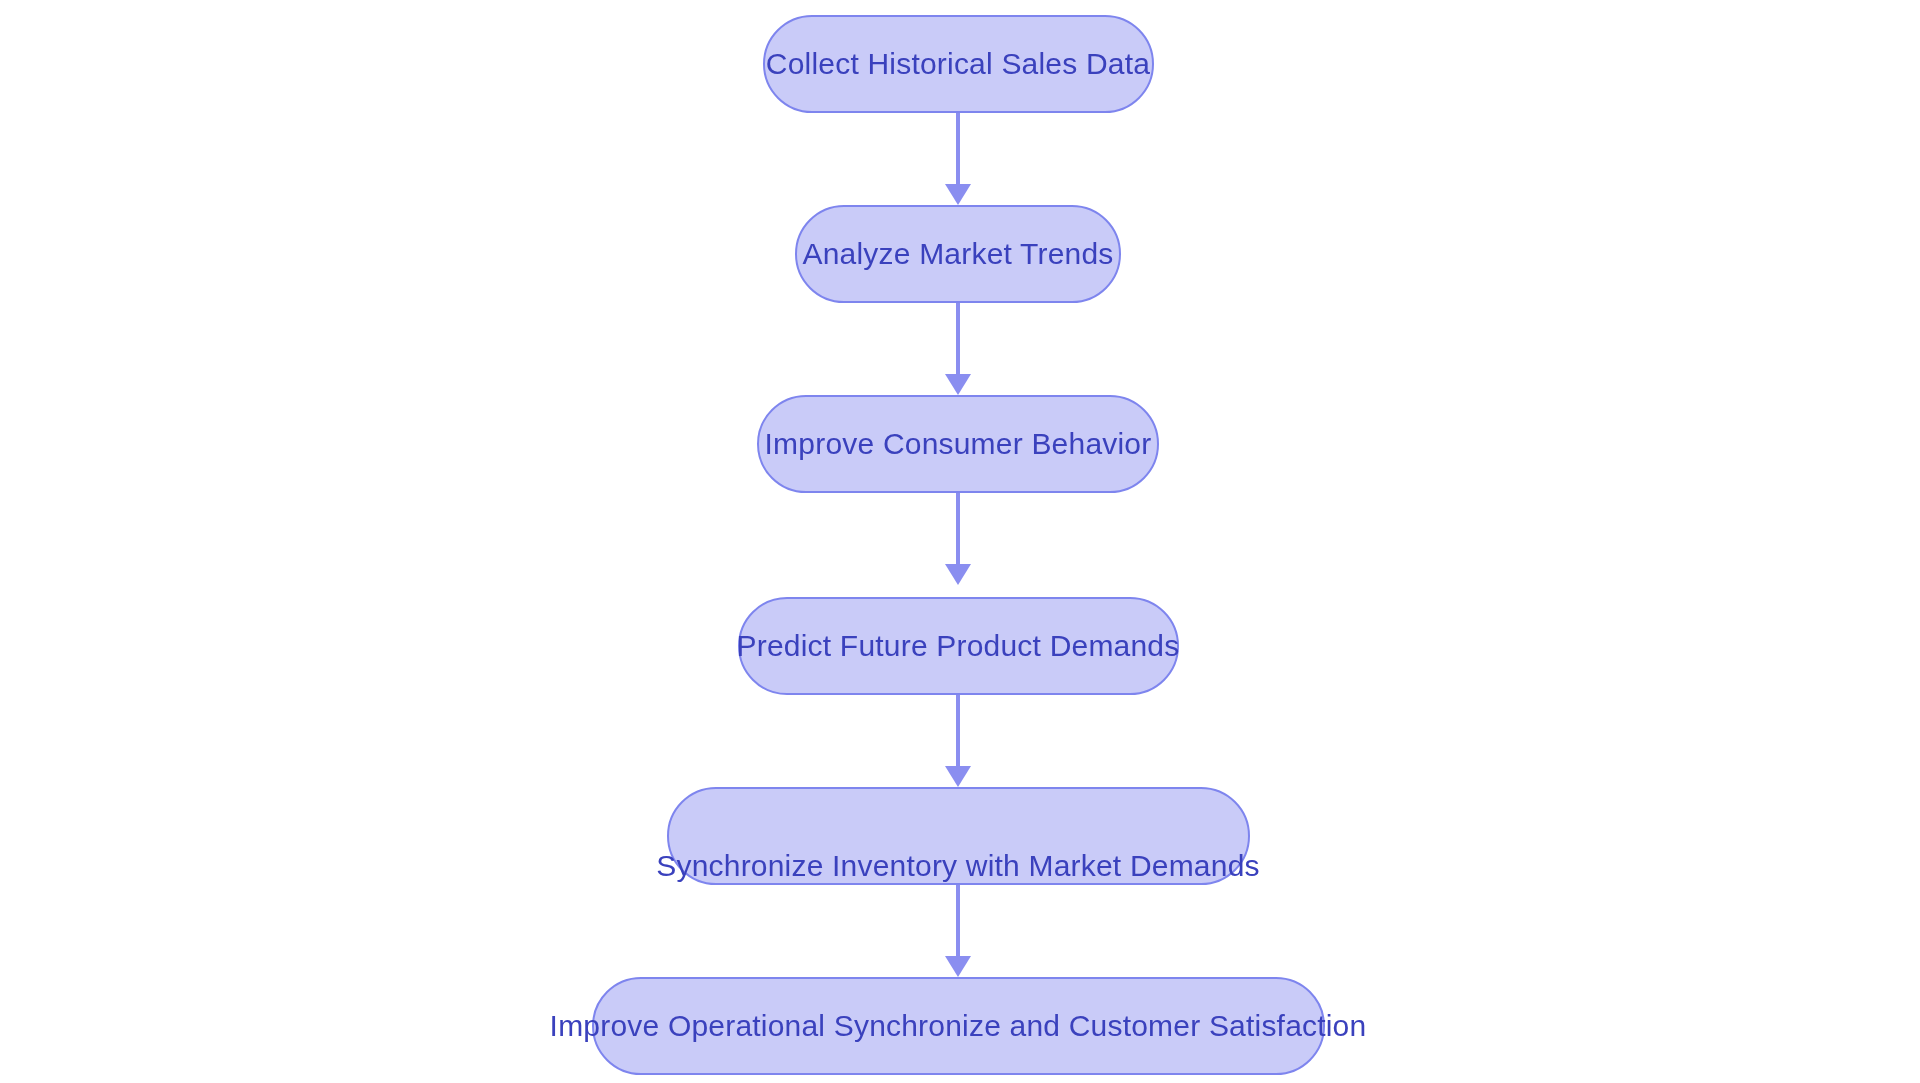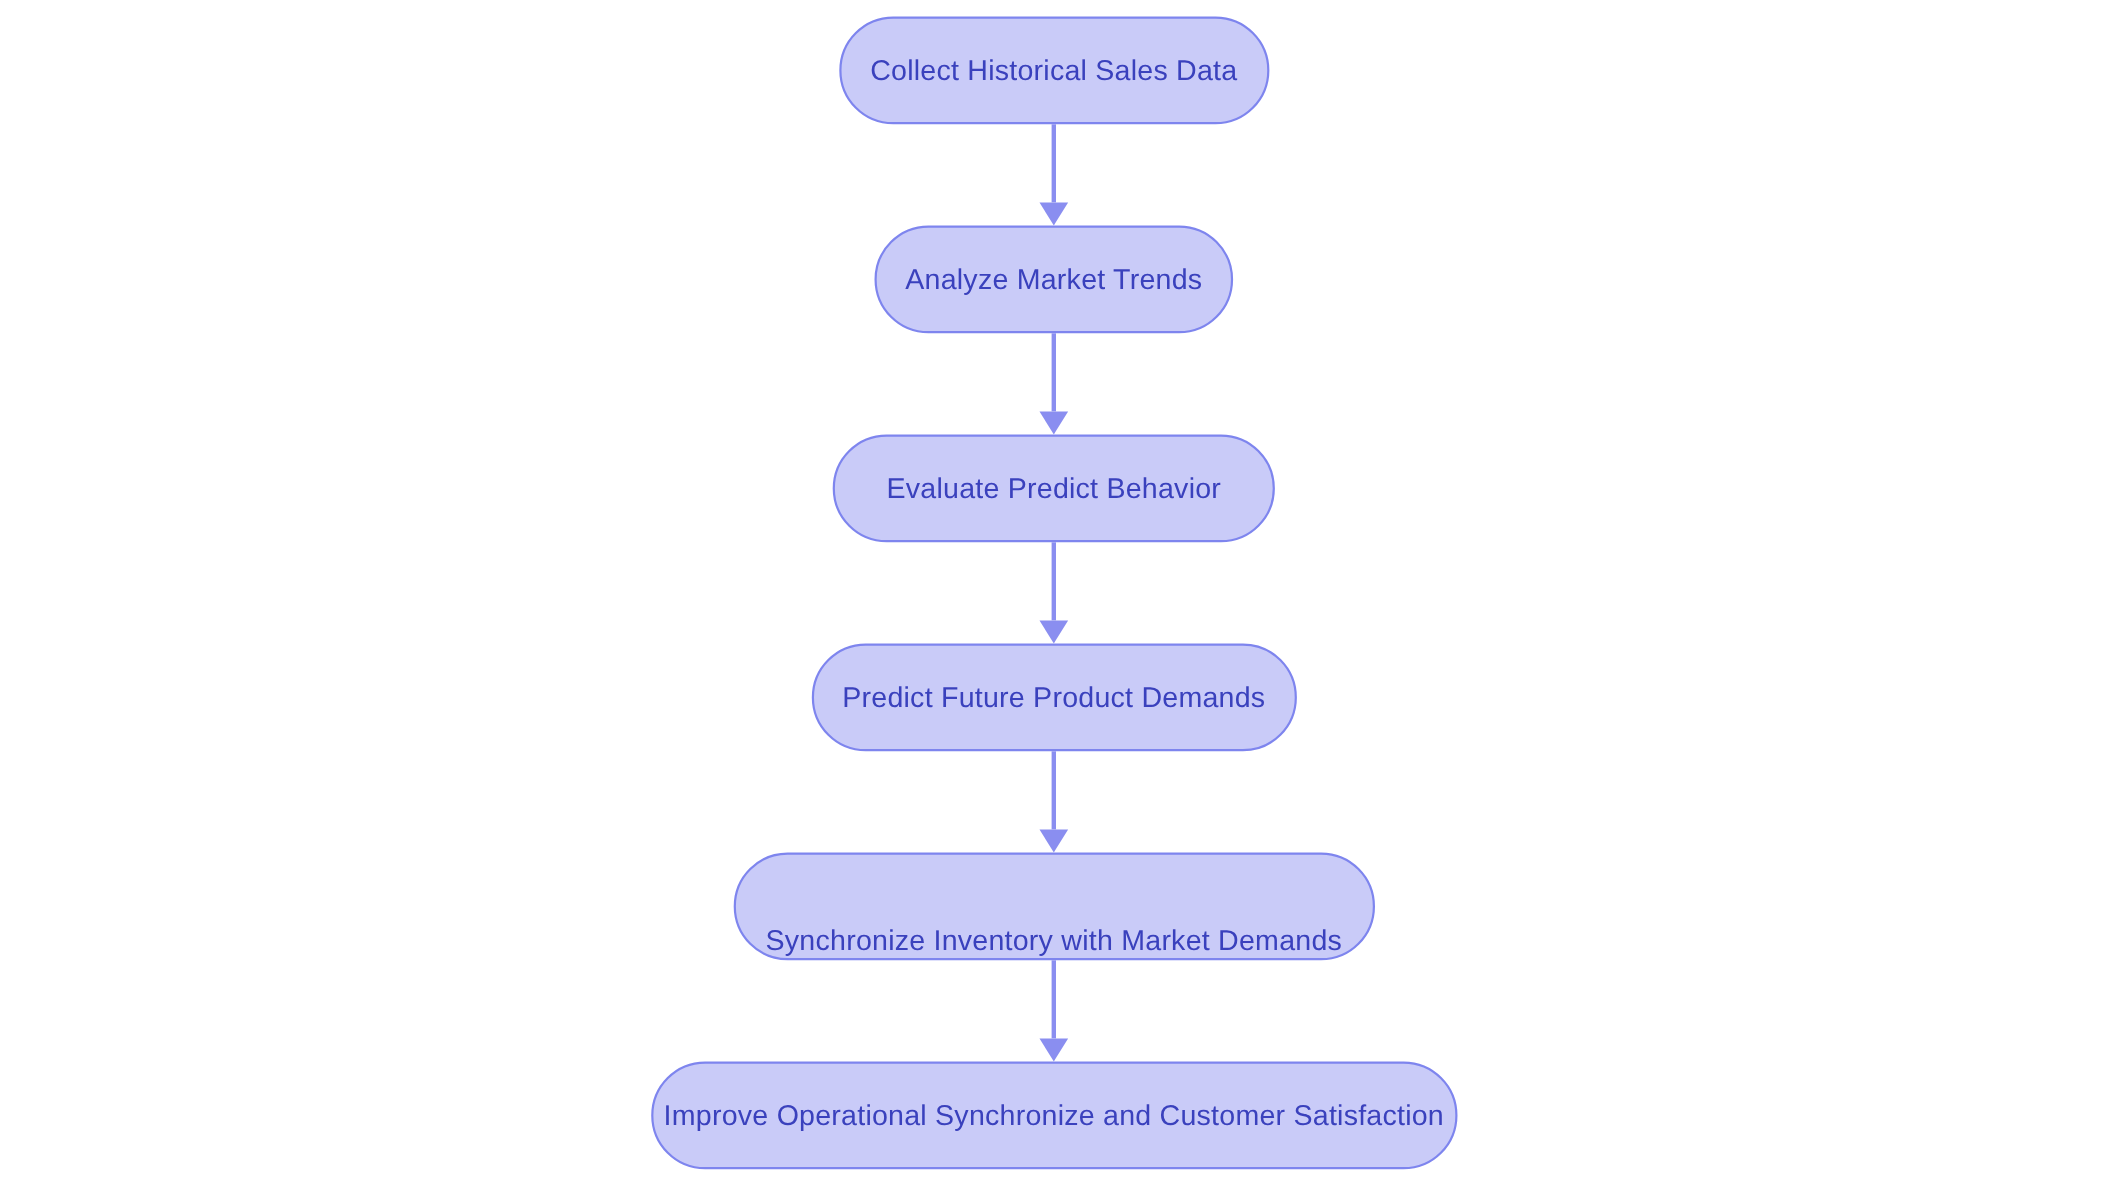--- a/index.html
+++ b/index.html
@@ -37,29 +37,29 @@
   }
   .node {
     height: 98px;
     border: 2px solid var(--node-border);
     border-radius: 49px;
     background: var(--node-fill);
     display: flex;
     align-items: center;
     justify-content: center;
     color: var(--node-text);
-    font-size: 26px;
+    font-size: 30px;
     letter-spacing: 0.2px;
     white-space: nowrap;
     flex: 0 0 auto;
   }
   .w0 { width: 391px; }
   .w1 { width: 326px; }
   .w2 { width: 402px; }
-  .w3 { width: 441px; }
+  .w3 { width: 441px; margin-top: 12px; }
   .w4 { width: 583px; align-items: flex-end; }
   .w5 { width: 733px; }
   .arrow {
     height: 92px;
     flex: 0 0 auto;
     display: flex;
     flex-direction: column;
     align-items: center;
   }
   .arrow .shaft {
@@ -94,21 +94,21 @@
     <div class="node w1">
       <span>Analyze Market Trends</span>
     </div>
 
     <div class="arrow">
       <div class="shaft"></div>
       <div class="head"></div>
     </div>
 
     <div class="node w2">
-      <span>Evaluate Predict Behavior</span>
+      <span>Improve Consumer Behavior</span>
     </div>
 
     <div class="arrow">
       <div class="shaft"></div>
       <div class="head"></div>
     </div>
 
     <div class="node w3">
       <span>Predict Future Product Demands</span>
     </div>

